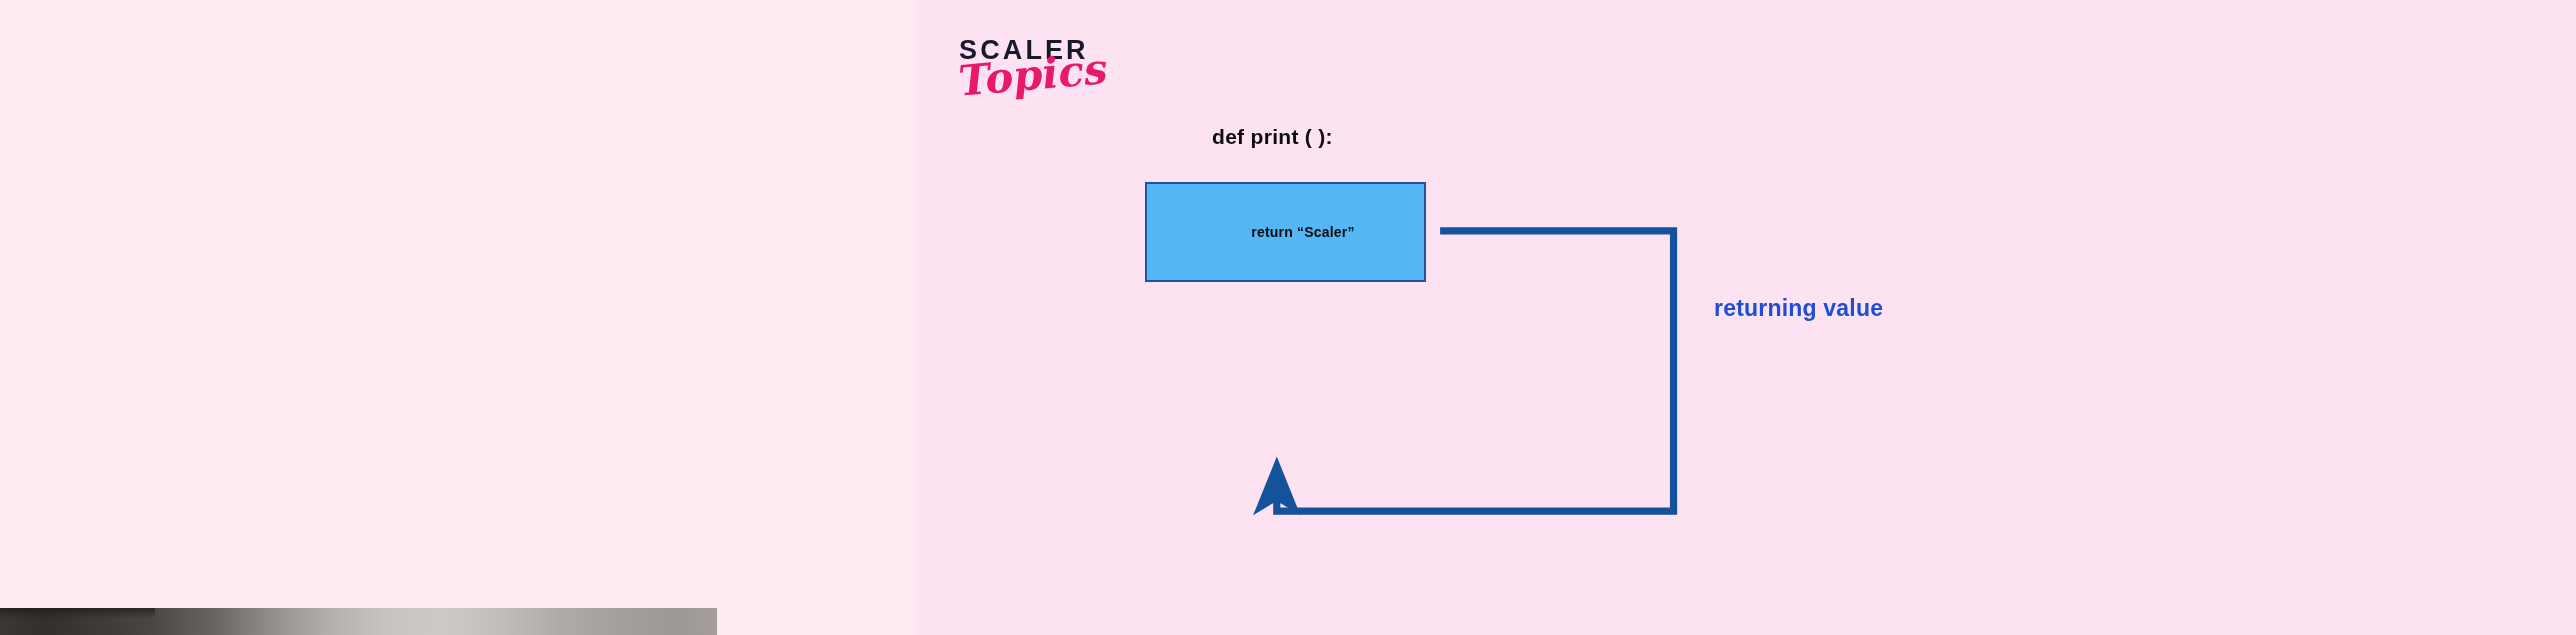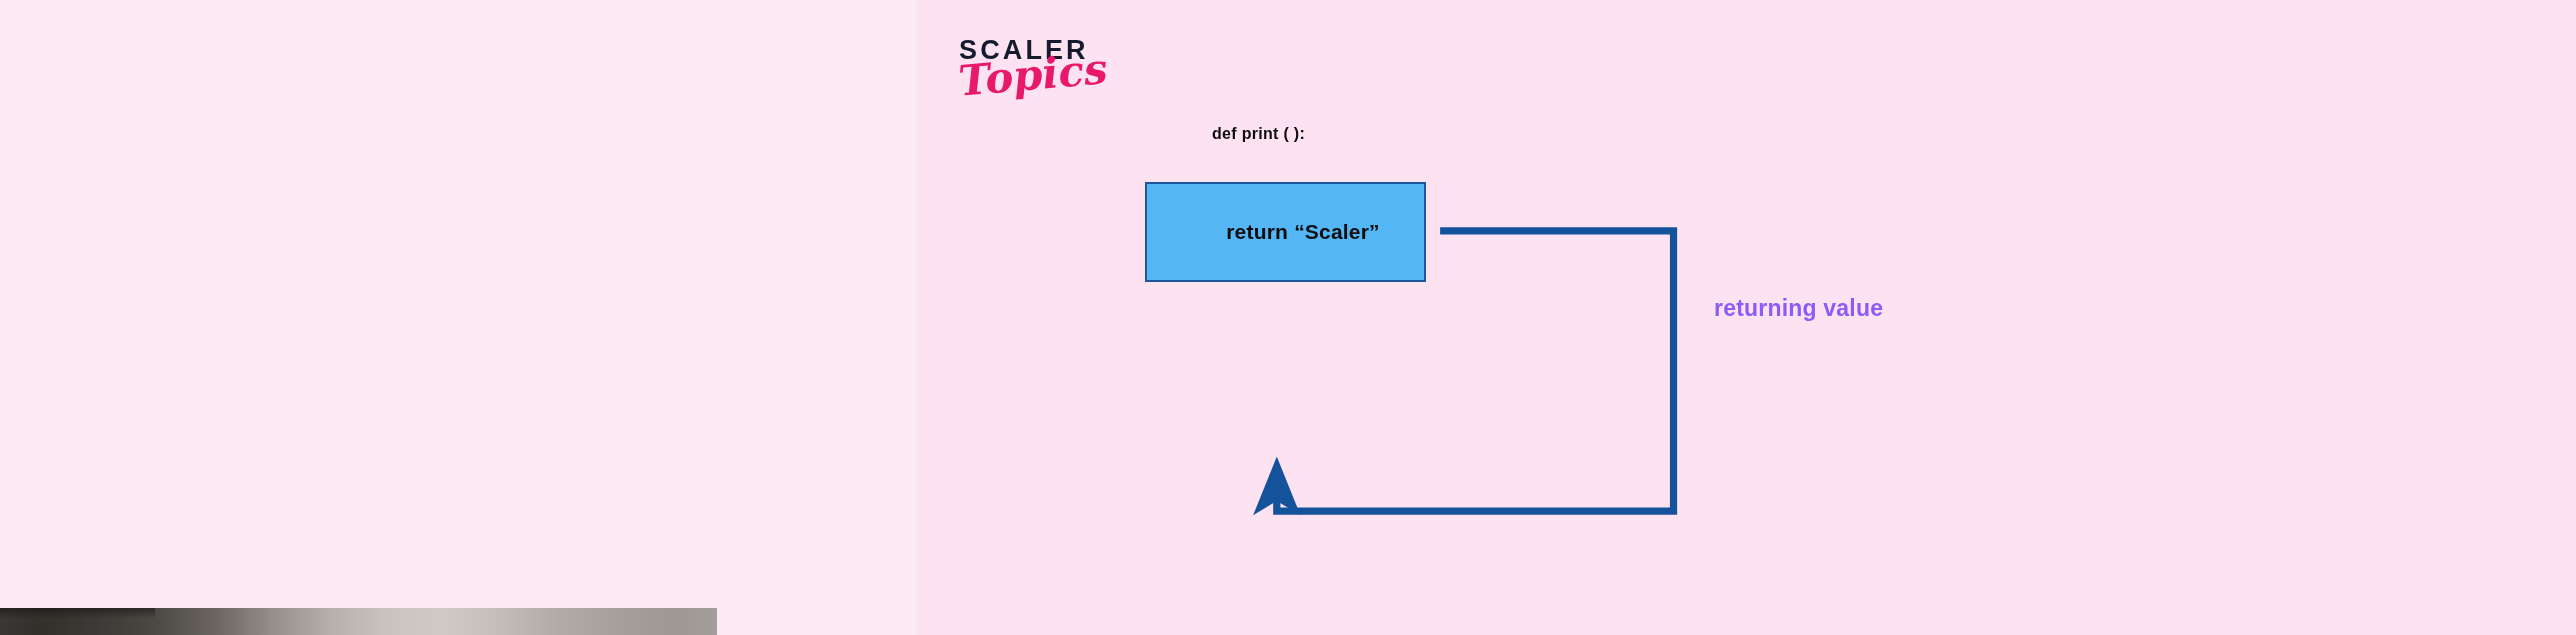--- a/index.html
+++ b/index.html
@@ -99,39 +99,39 @@
     position: absolute;
     left: 0; top: 0;
     width: 3092px; height: 636px;
   }
   .def-label {
     position: absolute;
     left: 1212px;
     top: 125px;
     font-family: "Liberation Sans", sans-serif;
     font-weight: bold;
-    font-size: 16px;
+    font-size: 21px;
     color: #0d0d0d;
     white-space: nowrap;
     letter-spacing: 0.3px;
     text-align: center;
   }
   .proc-box {
     position: absolute;
     background: #55b6f5;
     border: 2.1px solid #1f5699;
     box-sizing: border-box;
     display: flex;
     align-items: center;
     justify-content: center;
   }
   .proc-box .box-text {
     font-family: "Liberation Sans", sans-serif;
     font-weight: bold;
-    font-size: 21px;
+    font-size: 14px;
     color: #0d0d0d;
     white-space: nowrap;
     letter-spacing: 0.2px;
     margin-left: 35px;
   }
   #box-return {
     left: 1145px;
     top: 182px;
     width: 281px;
     height: 100px;
@@ -142,21 +142,21 @@
     width: 282px;
     height: 98px;
   }
   .returning-label {
     position: absolute;
     left: 1714px;
     top: 295px;
     font-family: "Liberation Sans", sans-serif;
     font-weight: bold;
     font-size: 23px;
-    color: #8b5cf6;
+    color: #1d4ed8;
     white-space: nowrap;
     letter-spacing: 0.2px;
   }
   .connector-svg {
     position: absolute;
     left: 0; top: 0;
     width: 3092px;
     height: 636px;
     pointer-events: none;
     overflow: visible;

